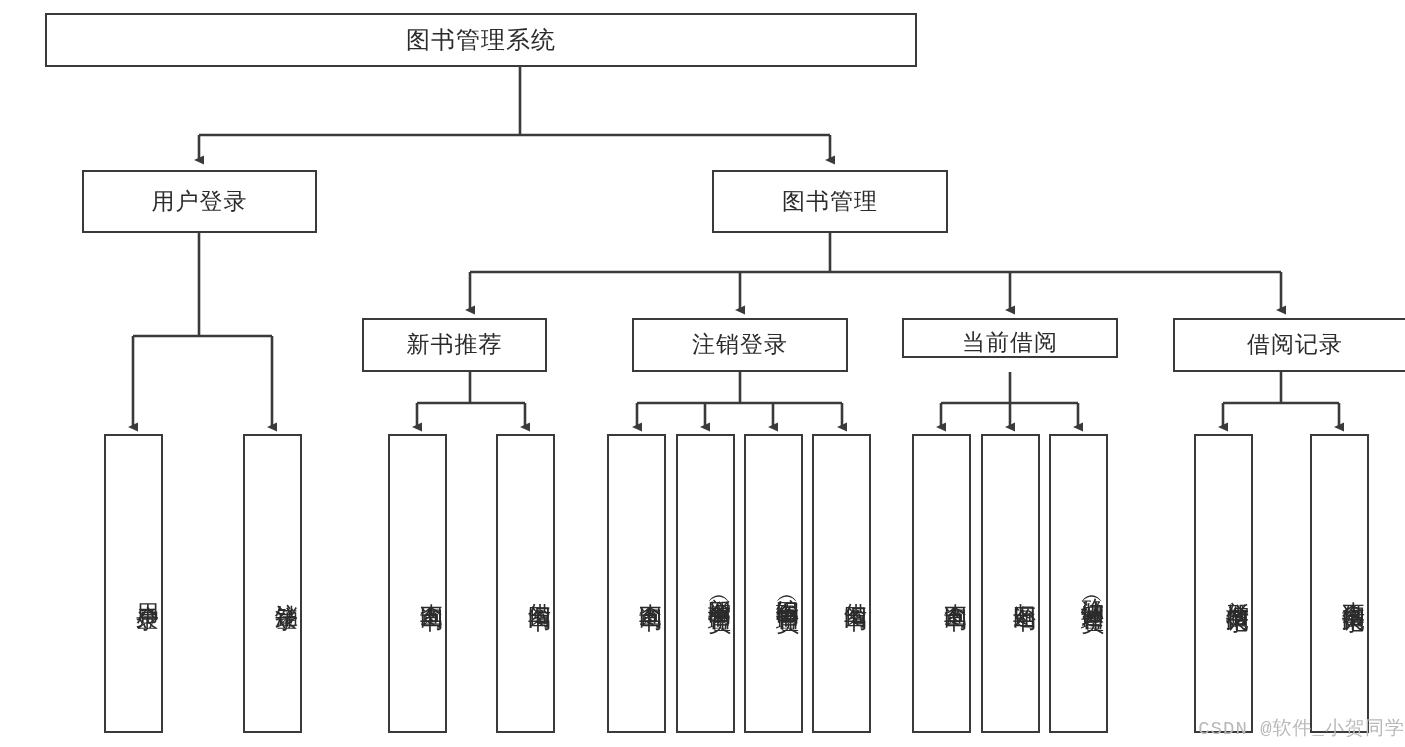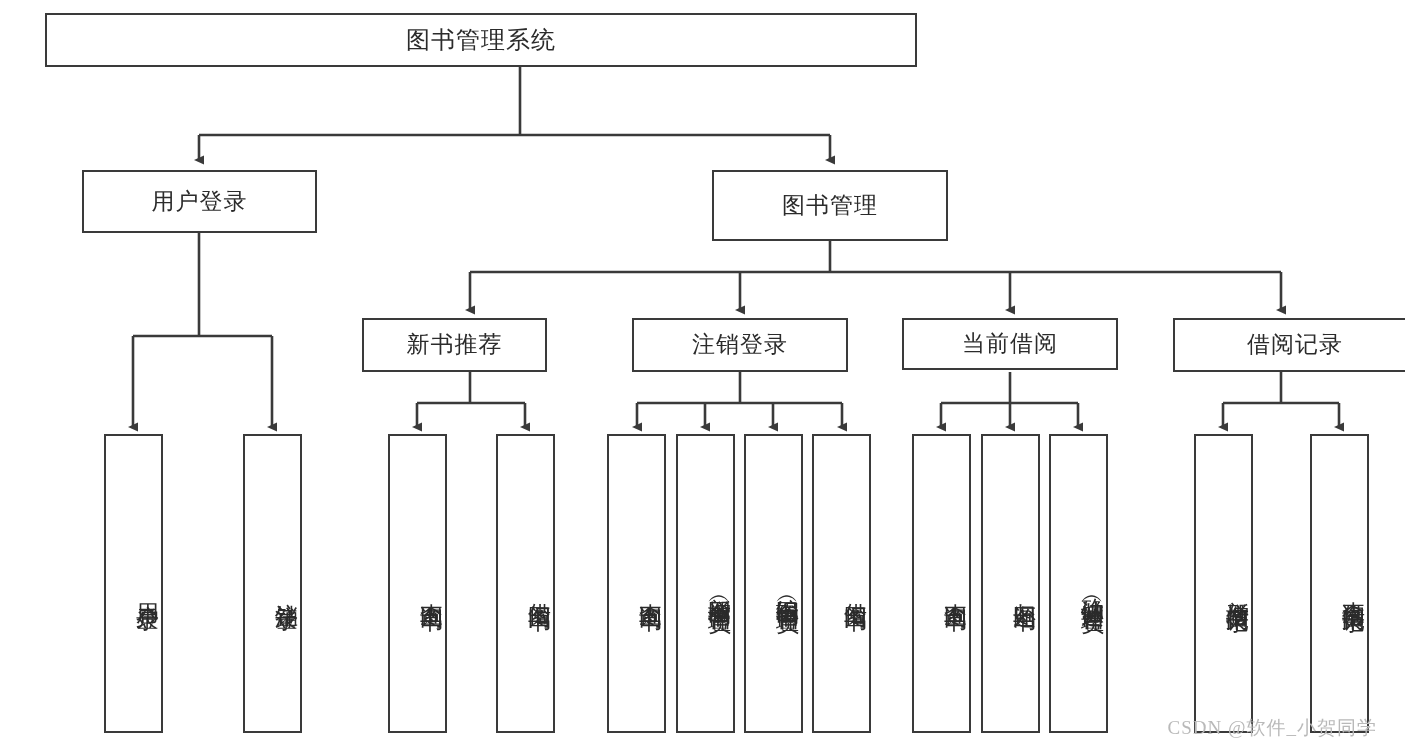--- a/index.html
+++ b/index.html
@@ -55,27 +55,27 @@
   .node.vert > span {
     writing-mode: vertical-rl;
     text-orientation: upright;
     display: block;
   }
   .node.root {
     font-size: 24px;
   }
   #watermark {
     position: absolute;
-    right: 28px;
+    right: 0;
     bottom: 6px;
     font-size: 19px;
     color: #b9b9b9;
     letter-spacing: 1px;
     white-space: nowrap;
-    font-family: Liberation Serif, serif;
+    font-family: Liberation Mono, monospace;
   }
 </style>
 </head>
 <body>
 
 <div id="canvas">
 
   <svg id="wires" viewBox="0 0 1405 747" width="1405" height="747" xmlns="http://www.w3.org/2000/svg">
     <defs>
       <marker id="arrow" markerWidth="10" markerHeight="10" refX="4.6" refY="5" orient="auto" markerUnits="userSpaceOnUse">
@@ -126,31 +126,31 @@
     </g>
   </svg>
 
   <div class="node horiz root" style="left:17px; top:13px; width:872px; height:54px;margin-left:28px;">
     <span>图书管理系统</span>
   </div>
 
   <div class="node horiz" style="left:82px; top:170px; width:235px; height:63px;">
     <span>用户登录</span>
   </div>
-  <div class="node horiz" style="left:712px; top:170px; width:236px; height:71px;">
+  <div class="node horiz" style="left:712px; top:170px; width:236px; height:63px;">
     <span>图书管理</span>
   </div>
 
   <div class="node horiz" style="left:362px; top:318px; width:185px; height:54px;">
     <span>新书推荐</span>
   </div>
   <div class="node horiz" style="left:632px; top:318px; width:216px; height:54px;">
     <span>注销登录</span>
   </div>
-  <div class="node horiz" style="left:902px; top:318px; width:216px; height:52px;">
+  <div class="node horiz" style="left:902px; top:318px; width:216px; height:40px;align-items:flex-end;">
     <span>当前借阅</span>
   </div>
   <div class="node horiz" style="left:1173px; top:318px; width:244px; height:54px;">
     <span>借阅记录</span>
   </div>
 
   <div class="node vert" style="left:104px; top:434px; width:59px; height:299px;">
     <span>用户登录</span>
   </div>
   <div class="node vert" style="left:243px; top:434px; width:59px; height:299px;">

